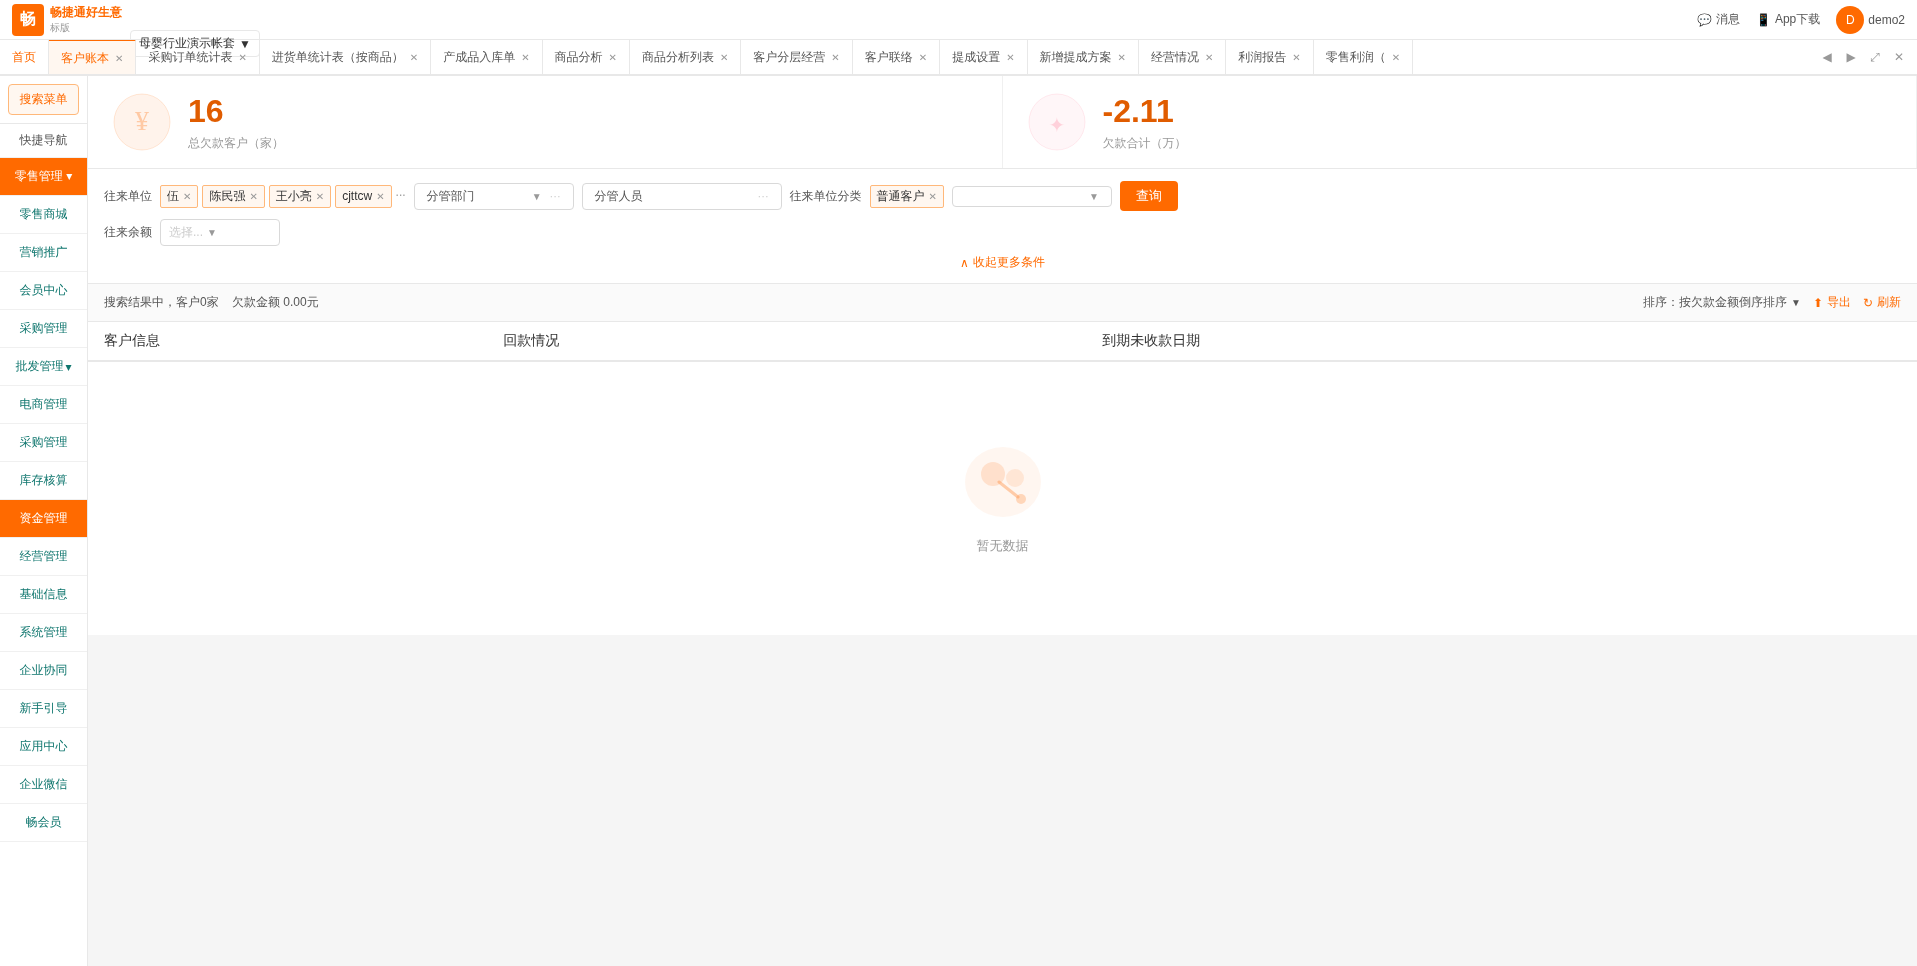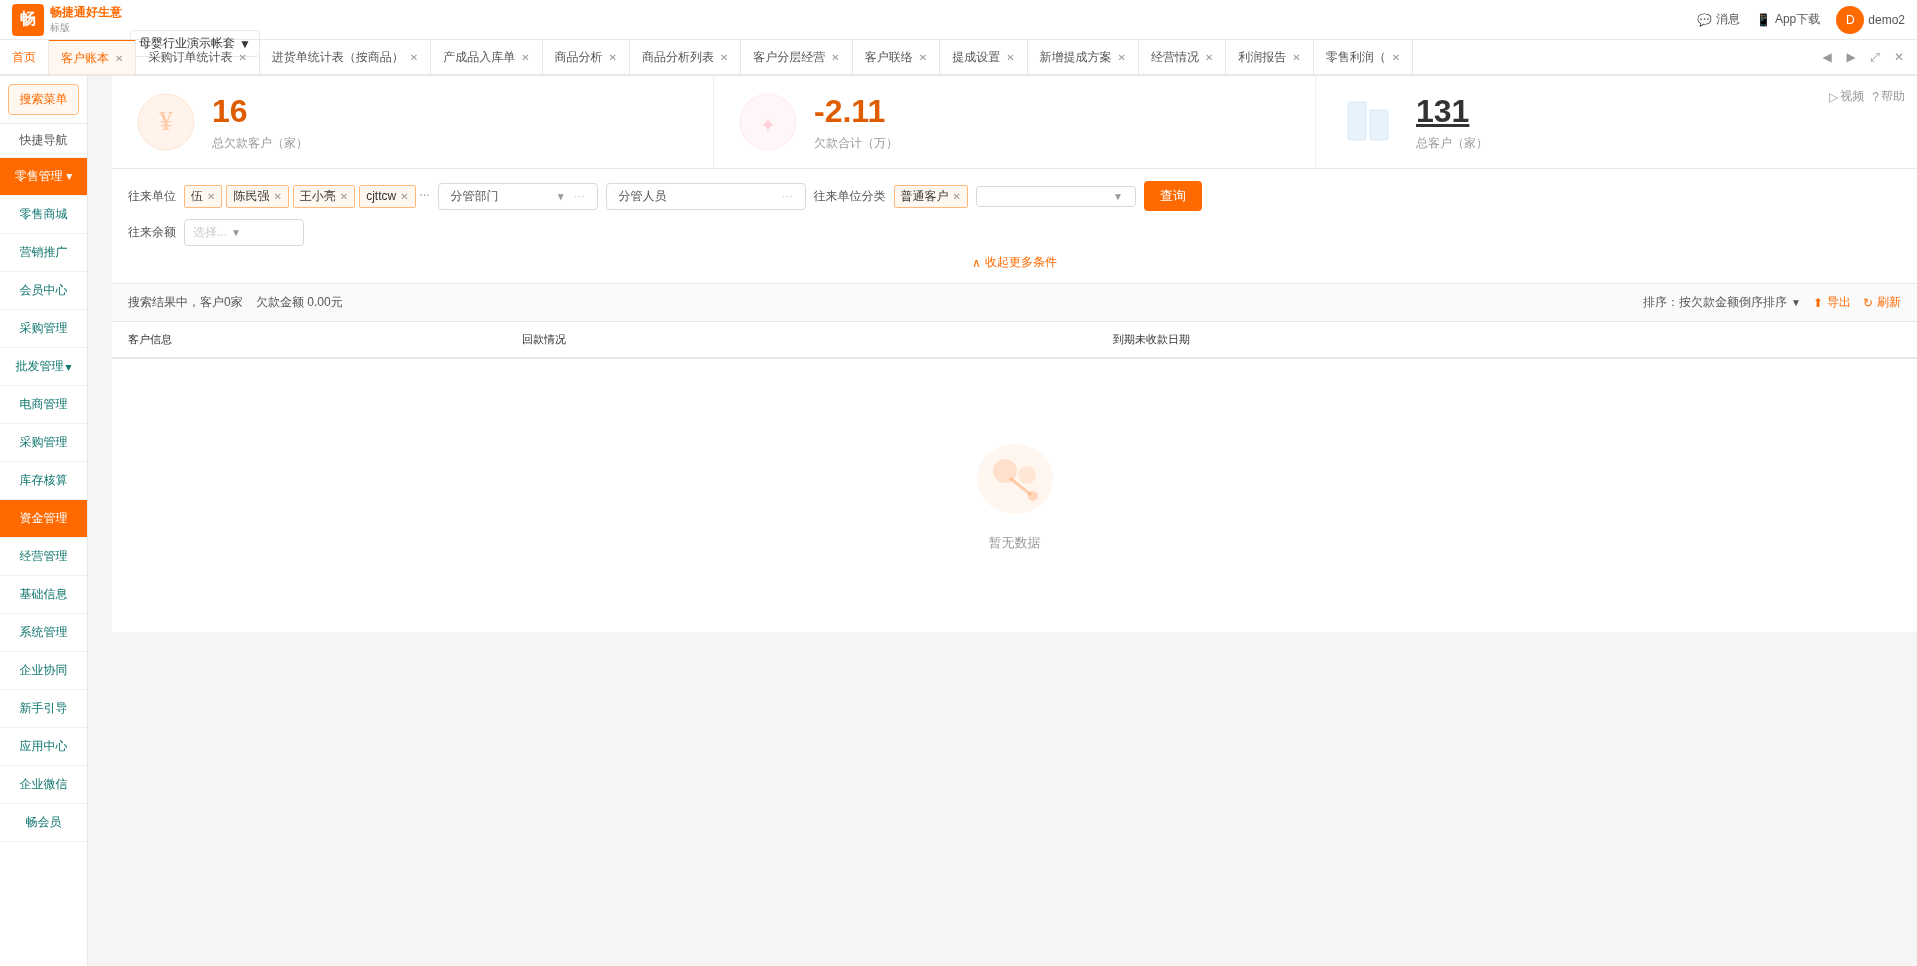--- a/index.html
+++ b/index.html
@@ -55,21 +55,21 @@
       position: relative;
       gap: 4px;
     }
     .nav-tab.home { color: #ff6a00; padding-left: 12px; }
     .nav-tab.active { background: #fff7f0; color: #ff6a00; border-top: 2px solid #ff6a00; }
     .nav-tab .close-btn { font-size: 10px; color: #999; cursor: pointer; margin-left: 2px; }
     .nav-tabs-end { margin-left: auto; display: flex; align-items: center; gap: 4px; padding-right: 8px; }
     .nav-arrow { width: 20px; height: 20px; display: flex; align-items: center; justify-content: center; cursor: pointer; color: #999; font-size: 12px; }
 
     
-    .main-layout { display: flex; height: calc(100vh - 76px); gap: 24px; }
+    .main-layout { display: flex; height: calc(100vh - 76px); }
 
     
     .sidebar {
       width: 88px;
       background: #fff;
       border-right: 1px solid #e8e8e8;
       display: flex;
       flex-direction: column;
       overflow-y: auto;
     }
@@ -181,21 +181,21 @@
     .result-actions { display: flex; gap: 12px; align-items: center; }
     .result-action { display: flex; align-items: center; gap: 4px; font-size: 12px; color: #ff6a00; cursor: pointer; }
 
     
     .table-wrap { background: #fff; }
     .table-header {
       display: grid;
       grid-template-columns: 2fr 3fr 2fr 2fr;
       border-bottom: 2px solid #e8e8e8;
       padding: 10px 16px;
-      font-size: 11px; color: #333; font-weight: 500;
+      font-size: 14px; color: #333; font-weight: 500;
     }
     .empty-state {
       display: flex; flex-direction: column; align-items: center;
       justify-content: center; padding: 80px 20px;
       color: #ccc;
     }
     .empty-text { font-size: 13px; color: #999; }
 
     
     ::-webkit-scrollbar { width: 6px; height: 6px; }
@@ -358,42 +358,20 @@
             <circle cx="30" cy="30" r="28" fill="rgba(255,100,130,0.06)" stroke="rgba(255,100,130,0.12)" stroke-width="1"></circle>
             <text x="30" y="40" text-anchor="middle" font-size="20" fill="rgba(255,100,130,0.25)" font-family="serif">✦</text>
           </svg>
         </div>
         <div class="stat-info">
           <div class="stat-value negative">-2.11</div>
           <div class="stat-label">欠款合计（万）</div>
         </div>
       </div>
 
-      <div class="stat-card" style="border-right:none;">
-        <div class="stat-icon blue">
-          <svg width="60" height="60" viewBox="0 0 60 60">
-            <rect x="8" y="10" width="18" height="38" rx="2" fill="rgba(100,170,220,0.15)" stroke="rgba(100,170,220,0.2)" stroke-width="1"></rect>
-            <rect x="30" y="18" width="18" height="30" rx="2" fill="rgba(100,170,220,0.15)" stroke="rgba(100,170,220,0.2)" stroke-width="1"></rect>
-          </svg>
-        </div>
-        <div class="stat-info">
-          <div class="stat-value black">131</div>
-          <div class="stat-label">总客户（家）</div>
-        </div>
-        <div class="stat-top-right">
-          <div class="stat-top-link">
-            <span>▷</span>
-            <span>视频</span>
-          </div>
-          <div class="stat-top-link">
-            <span>?</span>
-            <span>帮助</span>
-          </div>
-        </div>
-      </div>
     </div>
 
     <div class="filter-area">
       <div class="filter-row">
         <span class="filter-label">往来单位</span>
         <div class="filter-tags">
           <div class="filter-tag">
             <span>伍</span>
             <span class="tag-close">✕</span>
           </div>

